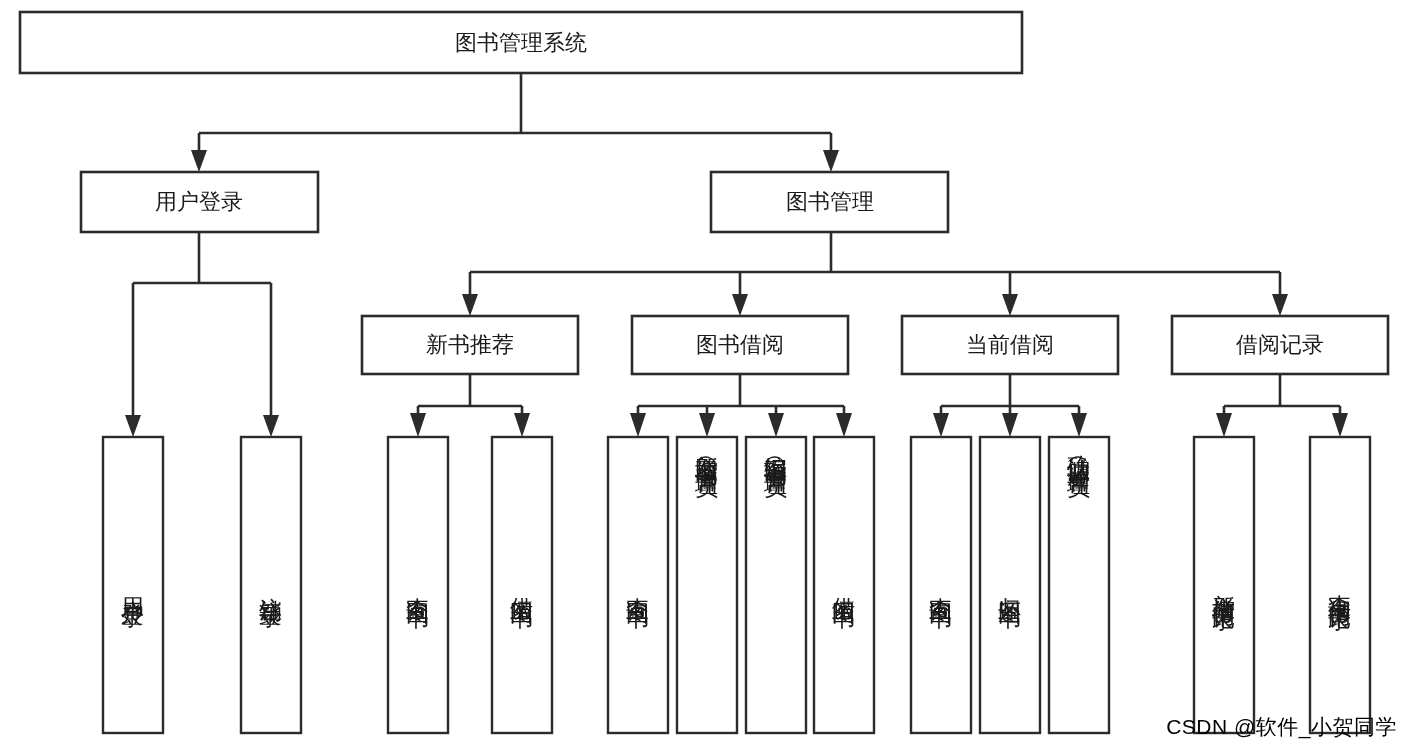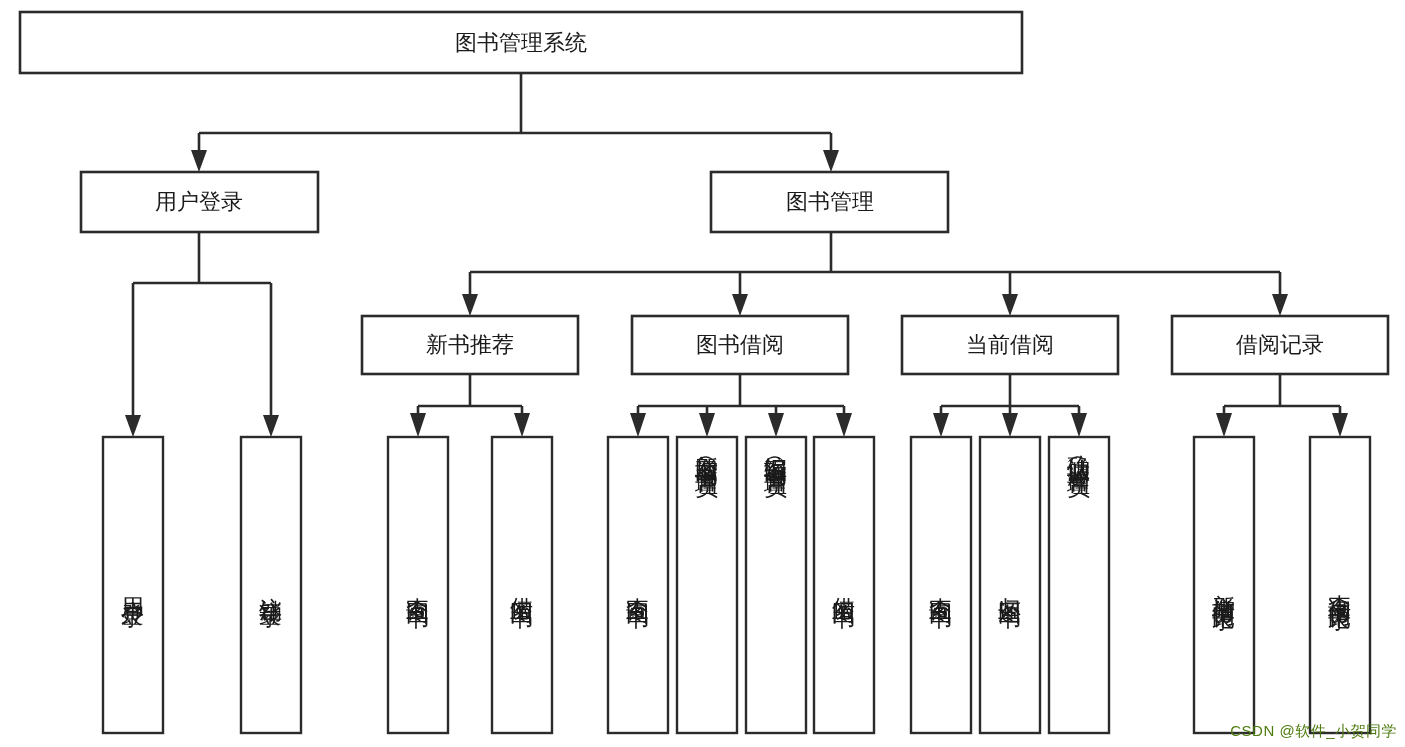--- a/index.html
+++ b/index.html
@@ -68,22 +68,22 @@
     letter-spacing: 3px;
     color: #1a1a1a;
     white-space: nowrap;
     text-align: center;
   }
   .watermark {
     position: absolute;
     right: 8px;
     bottom: 6px;
     font-family: "Liberation Sans", "DejaVu Sans", sans-serif;
-    font-size: 15px;
-    color: #4d7c0f;
+    font-size: 21px;
+    color: #000000;
     letter-spacing: 0.5px;
     user-select: none;
     white-space: nowrap;
   }
 </style>
 </head>
 <body>
 
 <div id="diagram-root">
 

